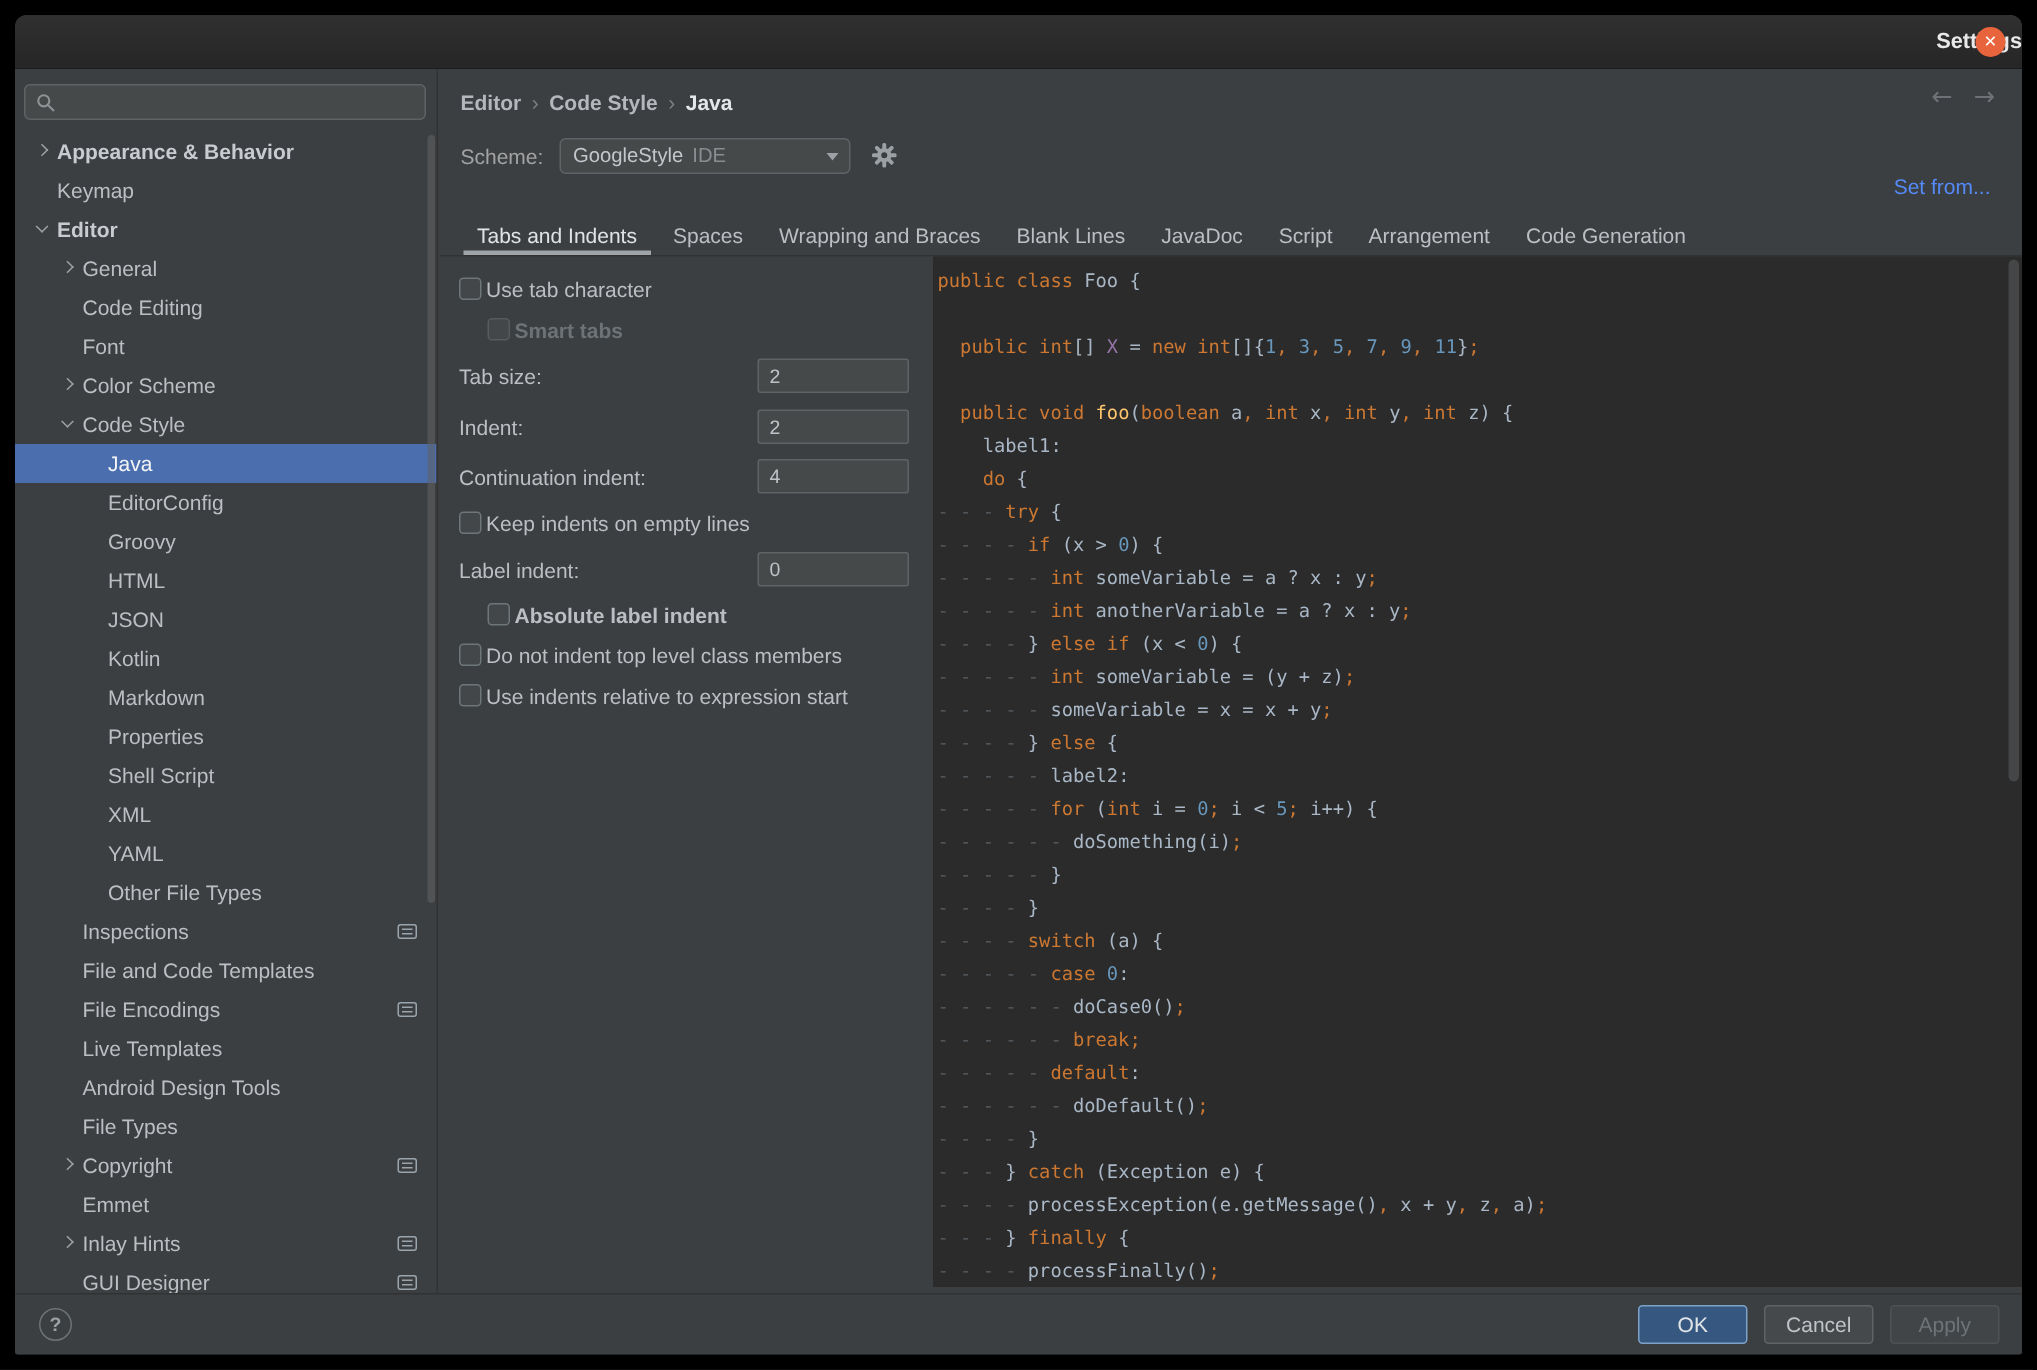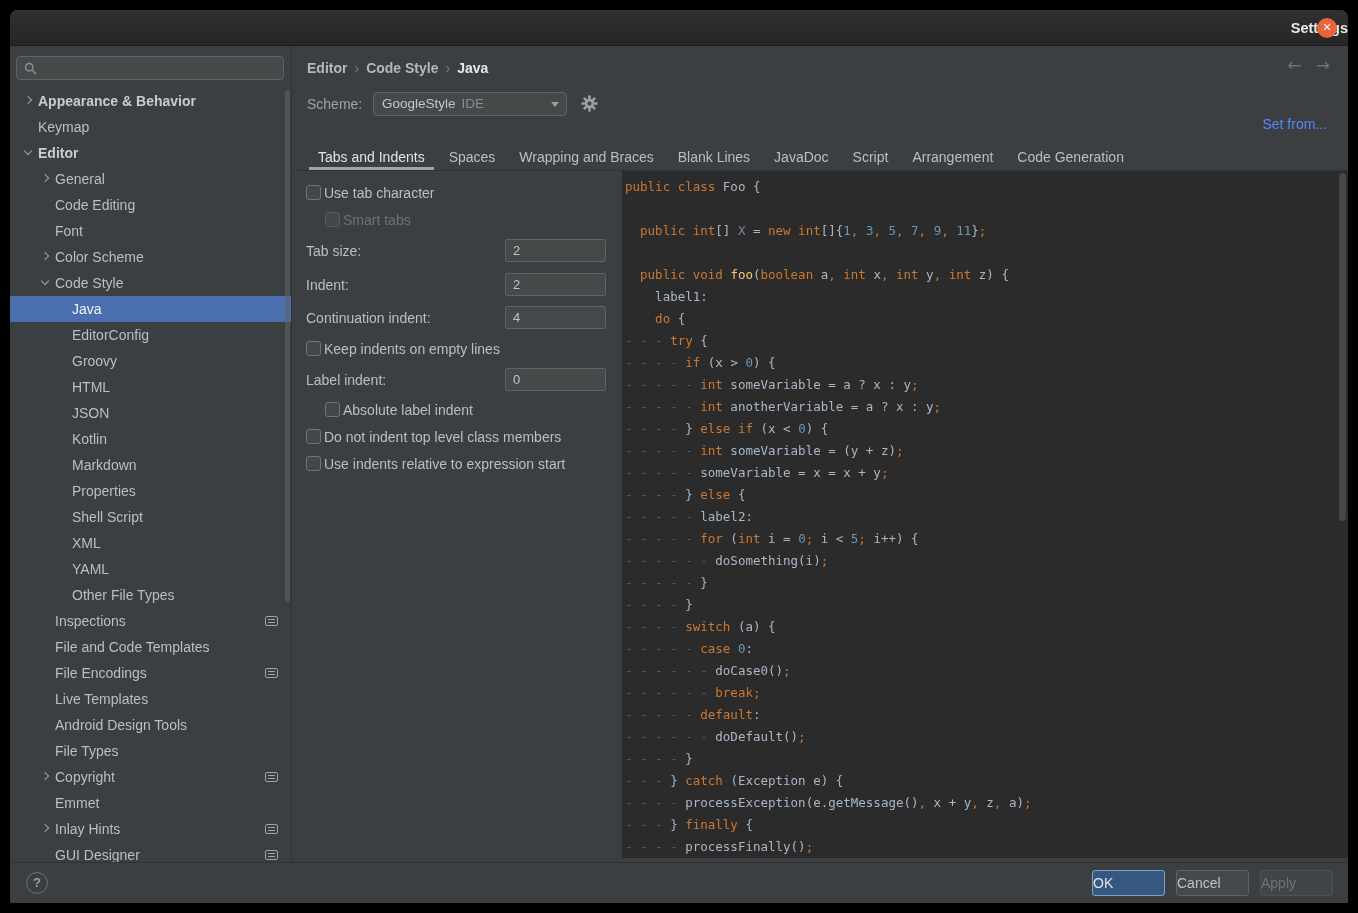--- a/index.html
+++ b/index.html
@@ -48,34 +48,34 @@
   .tab.selected { color:#e0e3e6; }
   .tab.selected::after { content:""; position:absolute; left:3px; right:3px; bottom:0; height:3px; background:#9fa4a8; }
   .tabs-border { position:absolute; left:0; right:0; top:124px; height:1px; background:#323232; }
 
   
   .form-row { position:absolute; left:13px; width:300px; height:24px; line-height:24px; font-size:14px; color:#bbbfc3; white-space:nowrap; }
   .checkbox { display:inline-block; width:15px; height:15px; background:#43474a; border:1px solid #6f7679; border-radius:3px; vertical-align:middle; margin-top:-3px; }
   .checkbox.dim { border-color:#565b5e; }
   .cb-label { margin-left:3px; }
   .dim-text { color:#6d7276; }
-  .indent1 { padding-left:19px; }
+  .indent1 { padding-left:19px;font-weight:bold; }
   .num-input { position:absolute; right:0; top:0; width:101px; height:23px; background:#45494a; border:1px solid #5f6365; border-radius:2px; color:#bfc3c7; font-size:13px; padding-left:7px; font-family:inherit; outline:none; }
 
   
   .code-panel { position:absolute; left:329px; top:125px; right:0; bottom:4px; background:#2b2b2b; overflow:hidden; font-family:"DejaVu Sans Mono",monospace; font-size:12.5px; line-height:22px; padding:5px 0 0 3px; }
   .code-line { height:22px; white-space:pre; }
   .c-k { color:#cc7832;text-align:right; } .c-t { color:#a9b7c6; } .c-n { color:#6897bb; }
   .c-f { color:#9876aa; } .c-m { color:#ffc66d; } .c-w { color:#545a5e; }
   .code-scroll { position:absolute; right:2px; top:2px; width:7px; height:348px; background:#595d5f; border-radius:4px; opacity:.55; }
 
   
   .footer { position:absolute; left:0; right:0; bottom:0; height:41px; background:#3c3f41; border-top:1px solid #323232; }
   .help-btn { position:absolute; left:16px; top:9px; width:22px; height:22px; border-radius:50%; border:1px solid #6d7275; color:#9ca1a5; text-align:center; line-height:20px; font-size:13px; font-weight:bold; }
-  .btn { position:absolute; top:7px; width:73px; height:26px; border-radius:3px; text-align:left; line-height:24px; font-size:14px; cursor:default; }
+  .btn { position:absolute; top:7px; width:73px; height:26px; border-radius:3px; text-align:center; line-height:24px; font-size:14px; cursor:default; }
   .btn-ok { right:183px; background:#365880; border:1px solid #7da2c9; color:#e0e4e7; }
   .btn-cancel { right:99px; background:#45494b; border:1px solid #5f6365; color:#bfc3c7; }
   .btn-apply { right:15px; background:#414547; border:1px solid #4e5254; color:#6d7377; }
 </style>
 </head>
 <body>
 
 <div class="window">
 
   <div class="titlebar">

